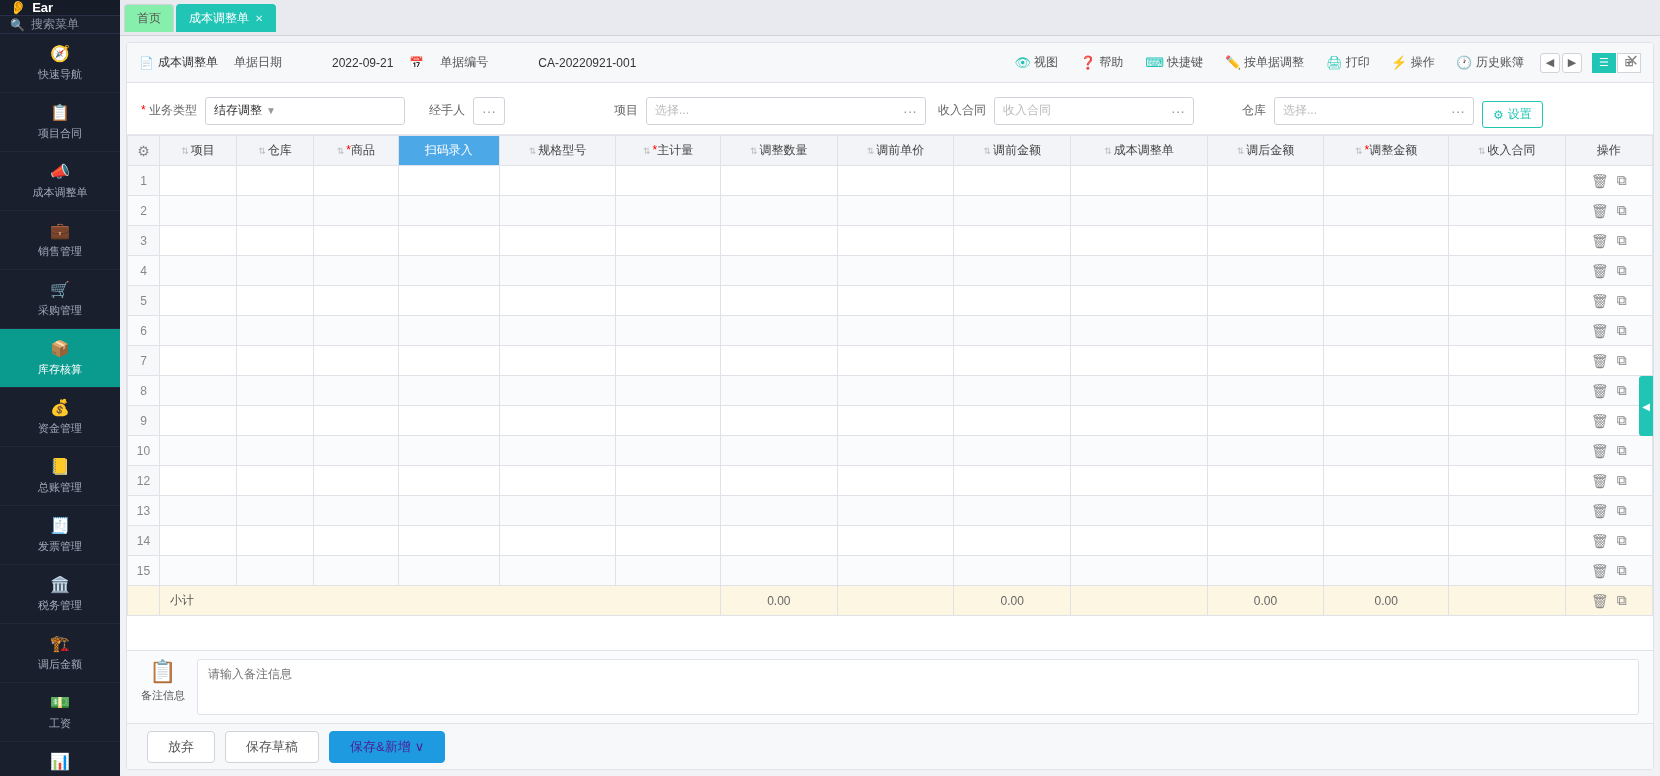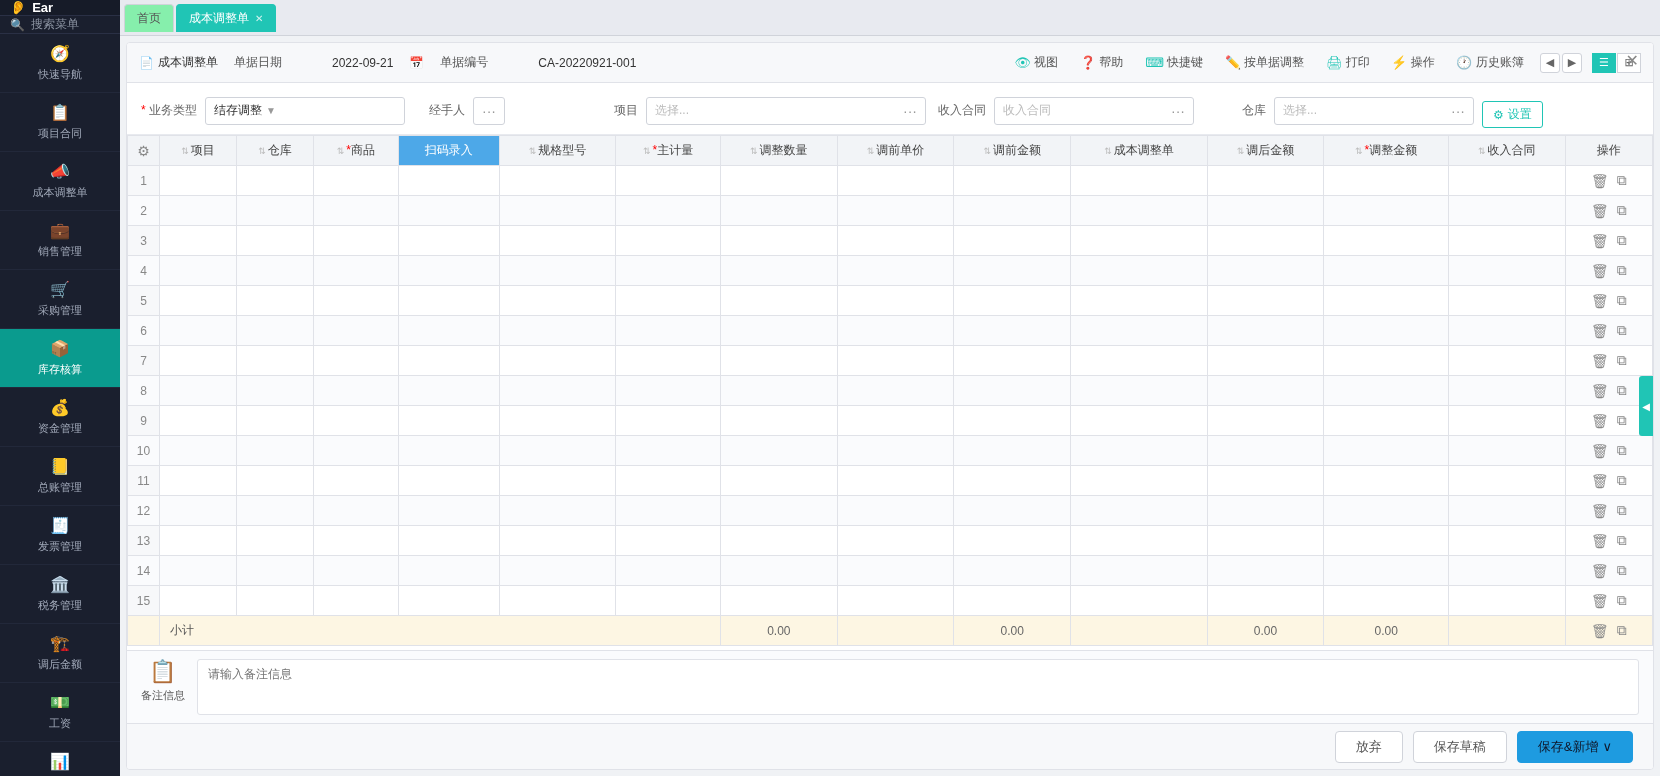--- a/index.html
+++ b/index.html
@@ -303,39 +303,39 @@
       font-family: inherit;
     }
 
     
     .footer {
       height: 46px;
       background: #f7f8fa;
       border-top: 1px solid #e0e2e8;
       display: flex;
       align-items: center;
-      justify-content: flex-end;
+      justify-content: flex-start;
       padding: 0 20px;
       gap: 10px;
       flex-shrink: 0;
     }
     .btn {
       height: 32px;
       padding: 0 20px;
       border-radius: 4px;
       font-size: 13px;
       cursor: pointer;
       border: 1px solid #d0d3da;
       background: #fff;
       color: #555;
     }
     .btn-save-new {
       background: #1e9be0;
       border-color: #1e9be0;
-      color: #0f172a;
+      color: #4c1d95;
       display: flex;
       align-items: center;
       gap: 4px;
     }
 
     
     .right-collapse {
       position: absolute;
       right: 0;
       top: 50%;
@@ -831,42 +831,20 @@
     <td></td>
     <td></td>
     <td>
       <div class="action-cell">
         <span class="action-btn" title="删除">🗑</span>
         <span class="action-btn" title="复制">⧉</span>
       </div>
     </td>
   </tr>
             <tr>
-    <td class="row-num">11</td>
-    <td></td>
-    <td></td>
-    <td></td>
-    <td></td>
-    <td></td>
-    <td></td>
-    <td></td>
-    <td></td>
-    <td></td>
-    <td></td>
-    <td></td>
-    <td></td>
-    <td></td>
-    <td>
-      <div class="action-cell">
-        <span class="action-btn" title="删除">🗑</span>
-        <span class="action-btn" title="复制">⧉</span>
-      </div>
-    </td>
-  </tr>
-            <tr>
     <td class="row-num">12</td>
     <td></td>
     <td></td>
     <td></td>
     <td></td>
     <td></td>
     <td></td>
     <td></td>
     <td></td>
     <td></td>

